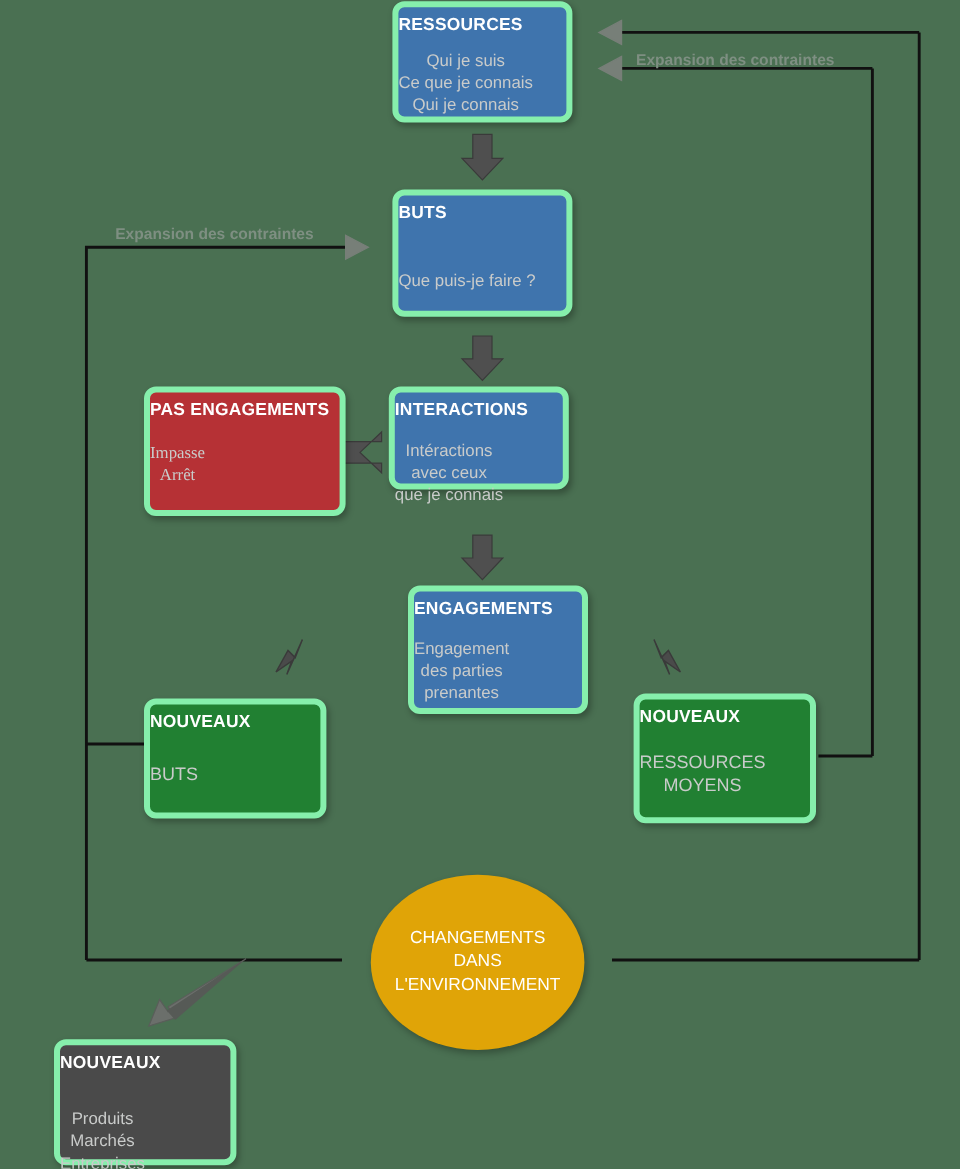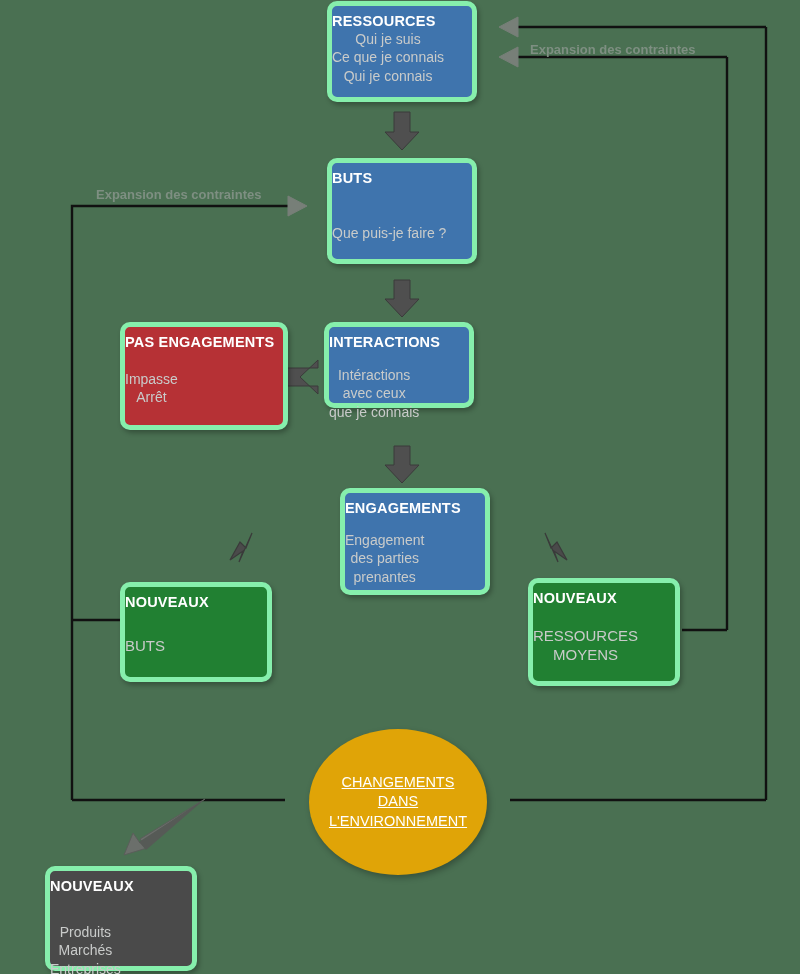--- a/index.html
+++ b/index.html
@@ -45,21 +45,20 @@
     background:#e0a407;
     border-radius:50%;
     display:flex;
     align-items:center;
     justify-content:center;
     text-align:center;
     color:#ffffff;
     font-size:14.5px;
     line-height:1.35;
     box-shadow:2px 3px 6px rgba(0,0,0,.28);
-    text-decoration:underline;
   }
 
   .lbl{
     position:absolute;
     color:#7e8f82;
     font-size:13px;
     white-space:nowrap;
     font-weight:bold;
   }
   svg.overlay{position:absolute;left:0;top:0;width:800px;height:974px;pointer-events:none;}
@@ -115,21 +114,21 @@
       <path d="M 205 799 L 140 843 L 133 833 L 124 855 L 147 848 L 140 839 Z" fill="#6b6f6b" stroke="#5a5e5a" stroke-width="1"></path>
       <path d="M 205 799 L 146 850 L 139 842 Z" fill="#565a56"></path>
     </g>
   </svg>
 
   <div class="lbl" style="left:96px;top:187px;">Expansion des contraintes</div>
   <div class="lbl" style="left:530px;top:42px;">Expansion des contraintes</div>
 
   <div class="node blue" style="left:327px;top:1px;width:150px;height:101px;padding-top:7px;">
     <div class="title">RESSOURCES</div>
-    <div class="body" style="">
+    <div class="body" style="margin-top:11px;">
       <div>Qui je suis</div>
       <div>Ce que je connais</div>
       <div>Qui je connais</div>
     </div>
   </div>
 
   <div class="node blue" style="left:327px;top:158px;width:150px;height:106px;padding-top:7px;">
     <div class="title">BUTS</div>
     <div class="body" style="margin-top:37px;">
       <div>Que puis-je faire ?</div>
@@ -140,21 +139,21 @@
     <div class="title">INTERACTIONS</div>
     <div class="body" style="margin-top:15px;">
       <div>Intéractions</div>
       <div>avec ceux</div>
       <div>que je connais</div>
     </div>
   </div>
 
   <div class="node red" style="left:120px;top:322px;width:168px;height:108px;padding-top:7px;">
     <div class="title">PAS ENGAGEMENTS</div>
-    <div class="body" style="margin-top:19px;">
+    <div class="body" style="margin-top:19px;font-family:Liberation Serif, serif;">
       <div>Impasse</div>
       <div>Arrêt</div>
     </div>
   </div>
 
   <div class="node blue" style="left:328px;top:488px;width:150px;height:107px;padding-top:7px;margin-left:12px;">
     <div class="title">ENGAGEMENTS</div>
     <div class="body" style="margin-top:14px;">
       <div>Engagement</div>
       <div>des parties</div>

